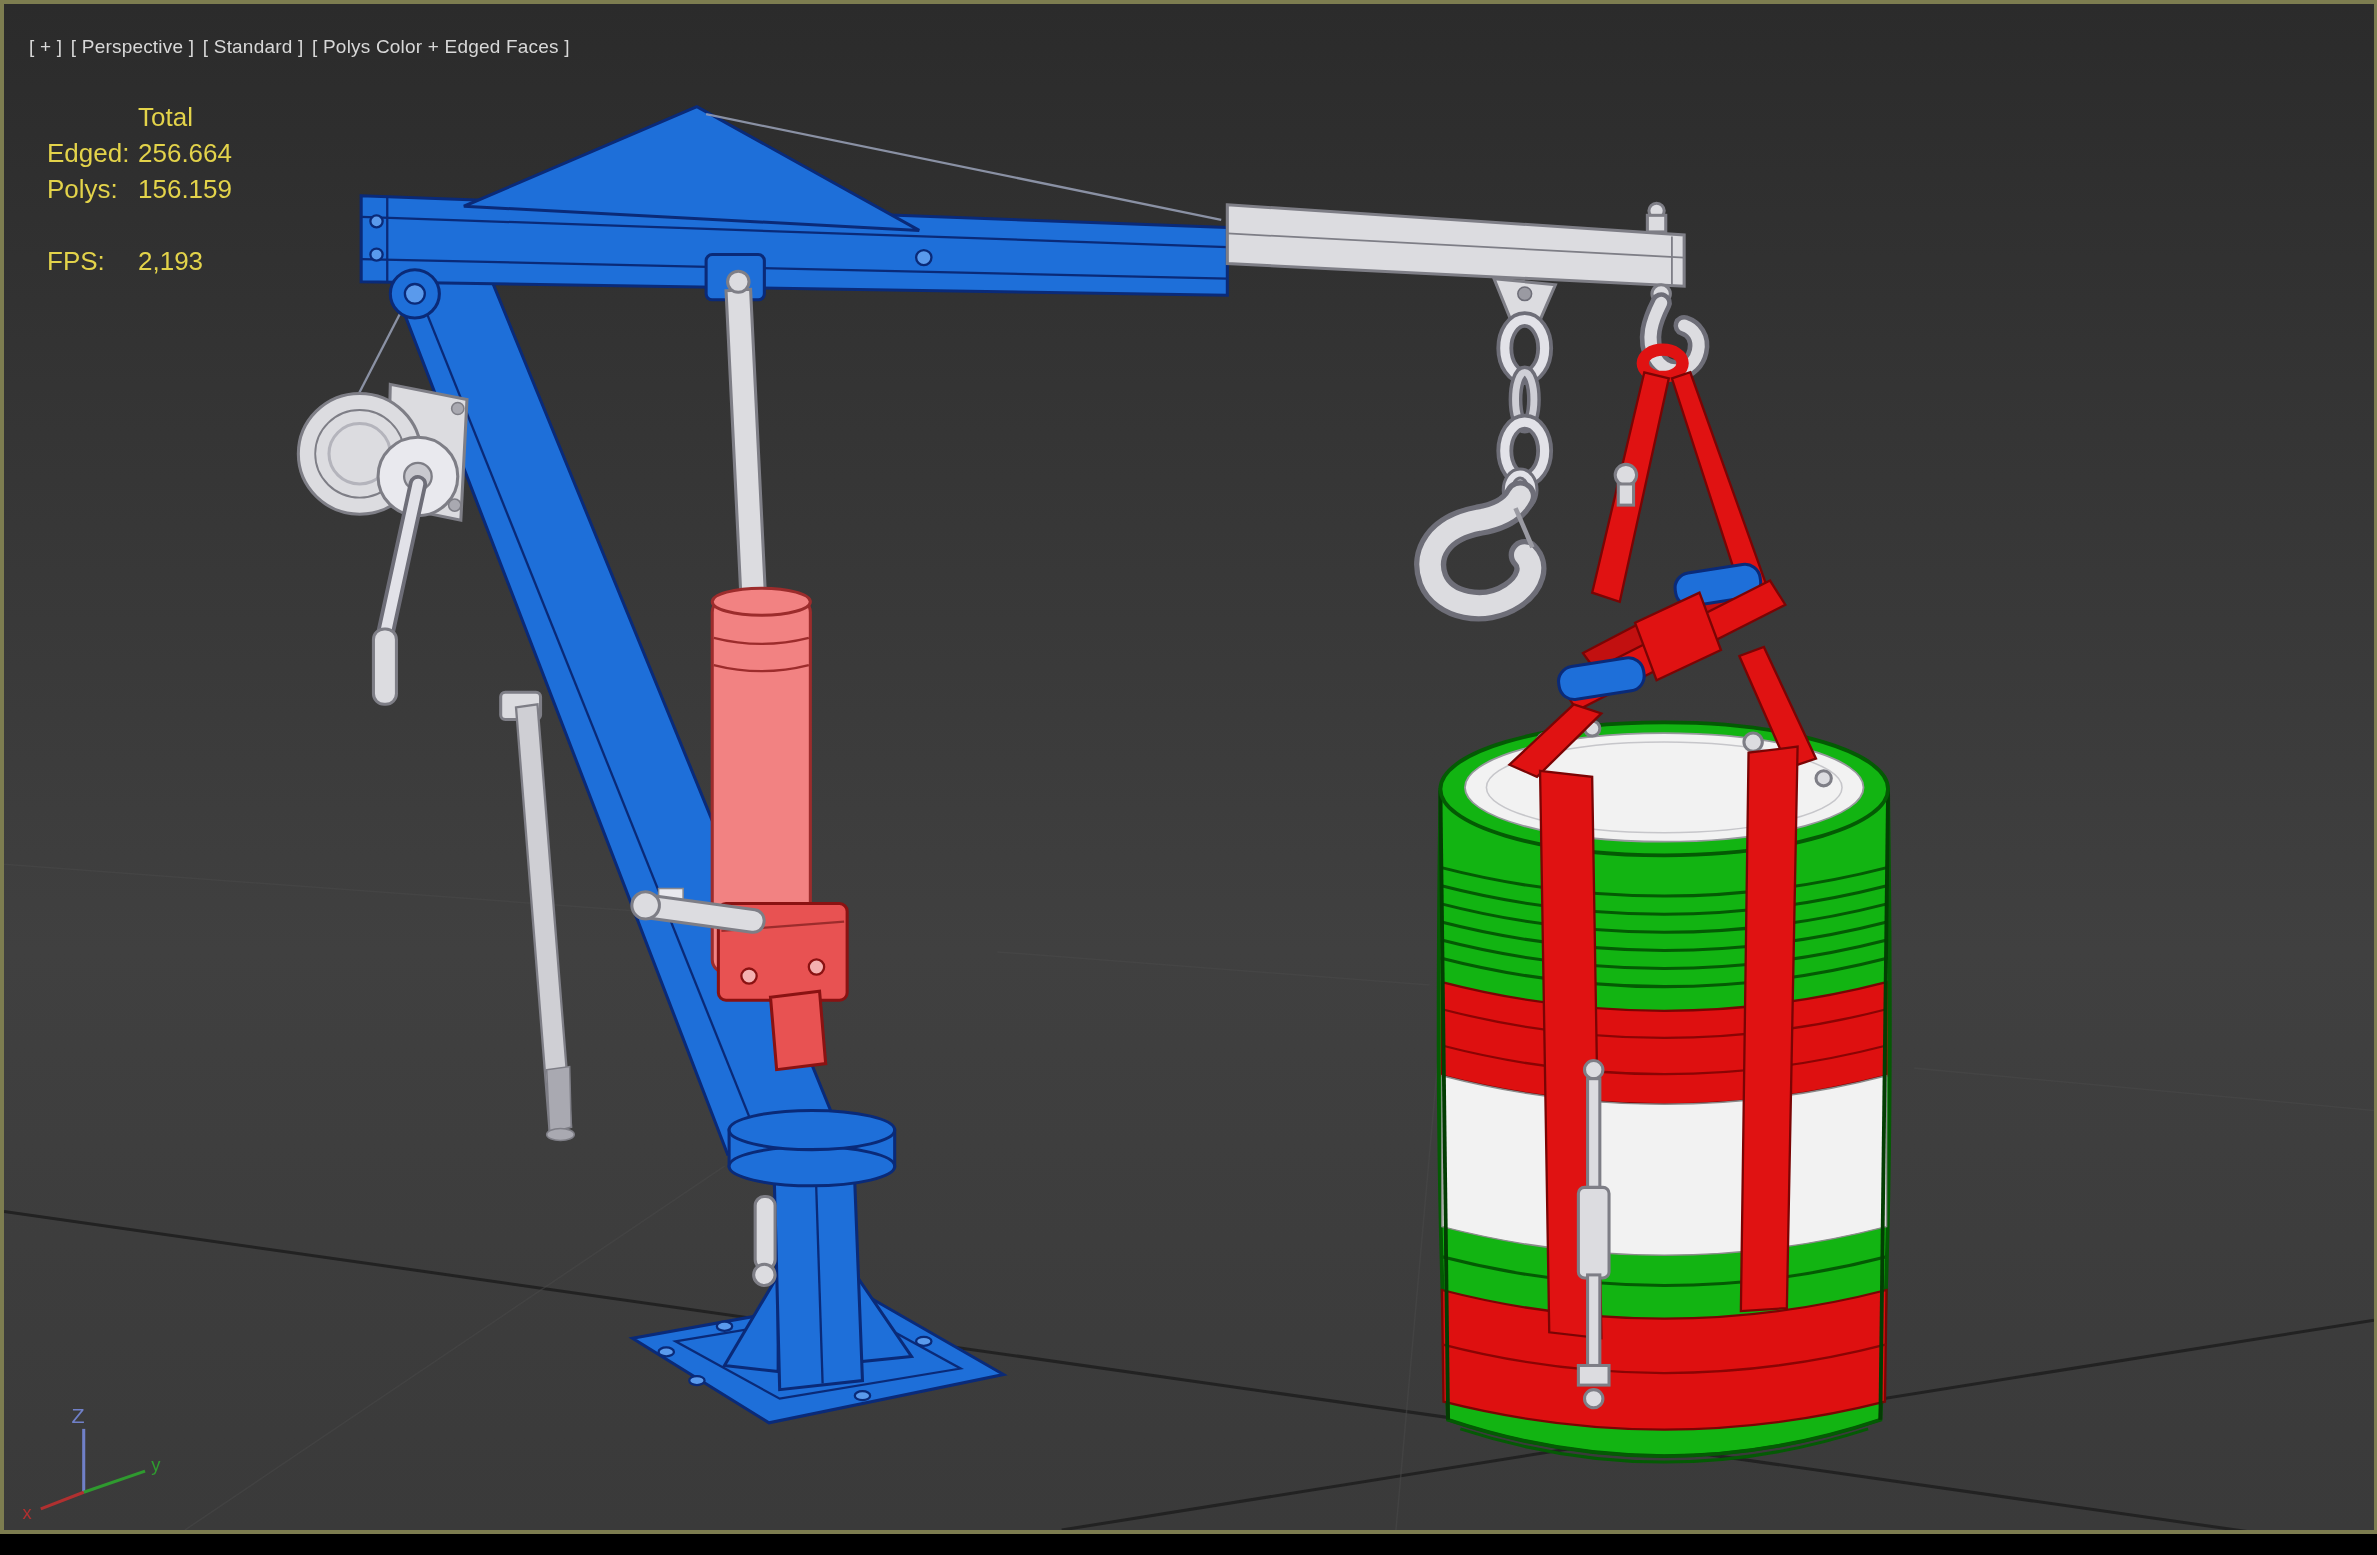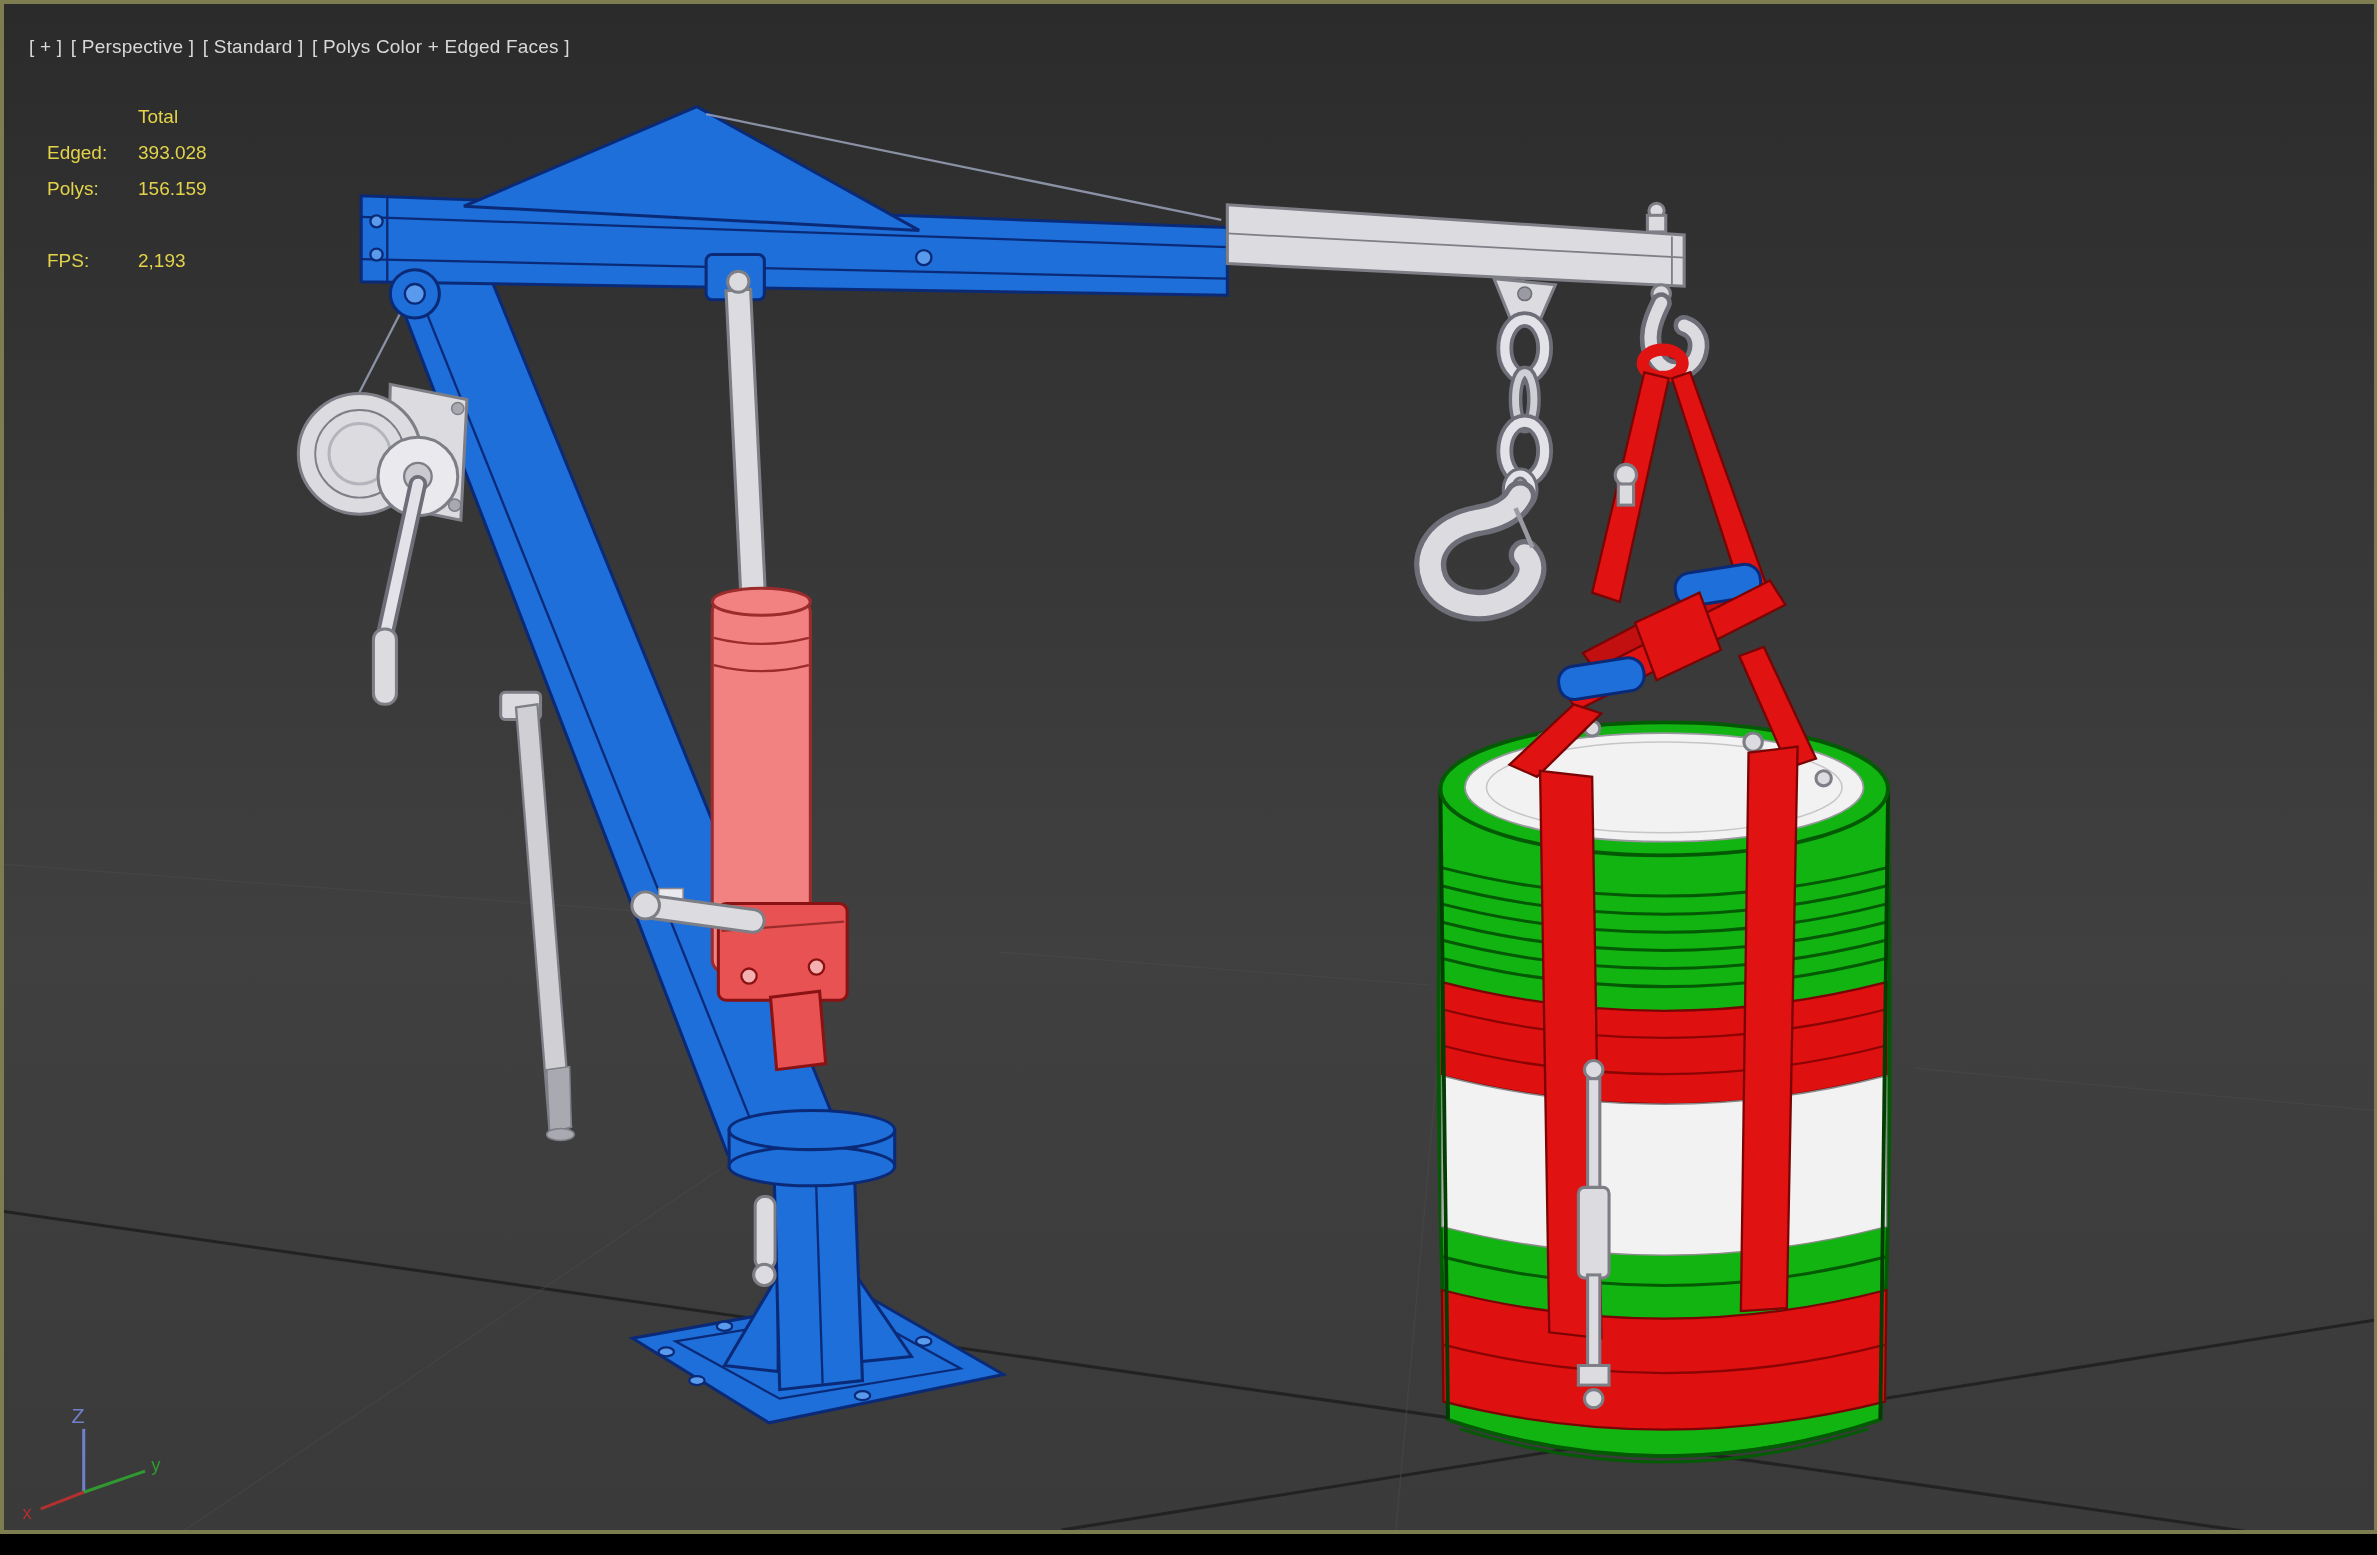--- a/index.html
+++ b/index.html
@@ -2,21 +2,21 @@
 <html style="font-size:15px"><head>
 <meta charset="utf-8">
 <style>
   *{margin:0;padding:0;box-sizing:border-box}
   html,body{width:2378px;height:1555px;background:#000;overflow:hidden;font-family:"Liberation Sans",sans-serif}
   .viewport{position:absolute;left:0;top:0;width:2378px;height:1534px;border:4.8px solid #7d7d50;
     background:linear-gradient(180deg,#2b2b2b 0%,#343434 25%,#404040 62%,#3a3a3a 100%)}
   .canvas{position:absolute;inset:0;width:100%;height:100%;display:block}
   .vp-label{position:absolute;left:25px;top:32px;font-size:19px;color:#d8d8d8;display:flex;gap:8.6px;letter-spacing:0.2px;white-space:nowrap}
   .vp-label span{cursor:default}
-  .stats{position:absolute;left:43px;top:95px;font-size:19px;color:#e3d34a}
+  .stats{position:absolute;left:43px;top:95px;font-size:26px;color:#e3d34a}
   .srow{display:flex;line-height:36px;height:36px}
   .slab{width:91px}
   .sspace{height:36px}
 
   
   .bl{fill:#1e6fd9;stroke:#0a2a78;stroke-width:2}
   .ble{stroke:#0a2a78;stroke-width:1.5;fill:none}
   .blt{fill:#5a9aec;stroke:#0a2a78;stroke-width:1.5}
   .mg{fill:#dcdce0;stroke:#7e7e86;stroke-width:2}
   .mge{stroke:#7e7e86;stroke-width:1.2;fill:none}
@@ -239,21 +239,21 @@
     <span>[ Polys Color + Edged Faces ]</span>
   </div>
 
   <div class="stats">
     <div class="srow">
       <span class="slab"></span>
       <span class="sval">Total</span>
     </div>
     <div class="srow">
       <span class="slab">Edged:</span>
-      <span class="sval">393.028</span>
+      <span class="sval">256.664</span>
     </div>
     <div class="srow">
       <span class="slab">Polys:</span>
       <span class="sval">156.159</span>
     </div>
     <div class="sspace"></div>
     <div class="srow">
       <span class="slab">FPS:</span>
       <span class="sval">2,193</span>
     </div>

